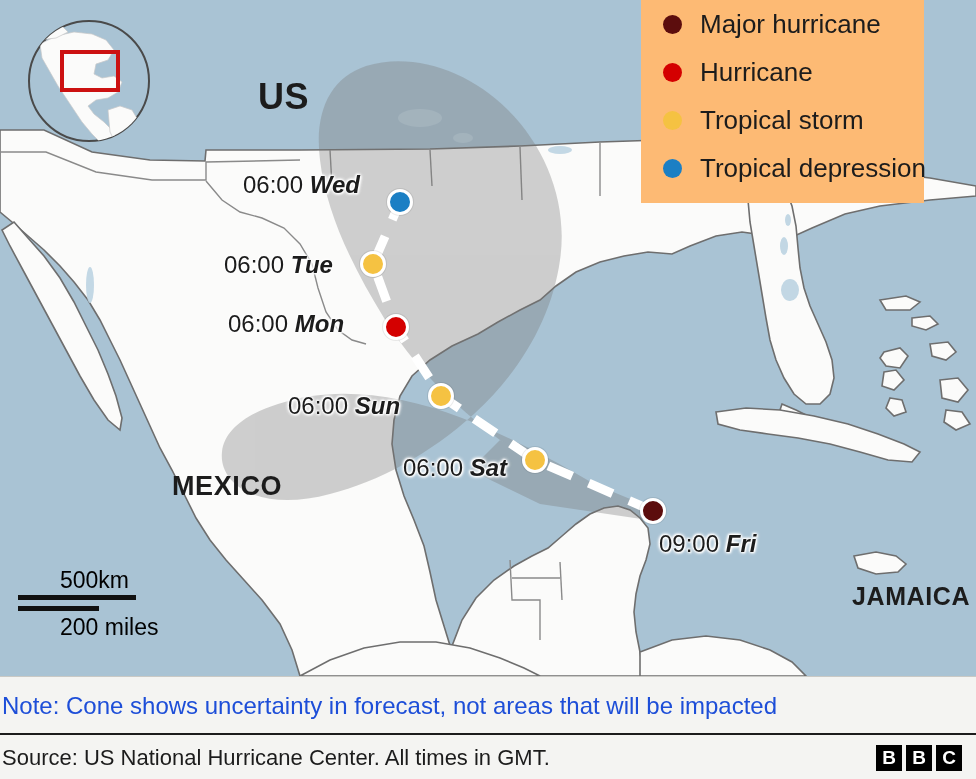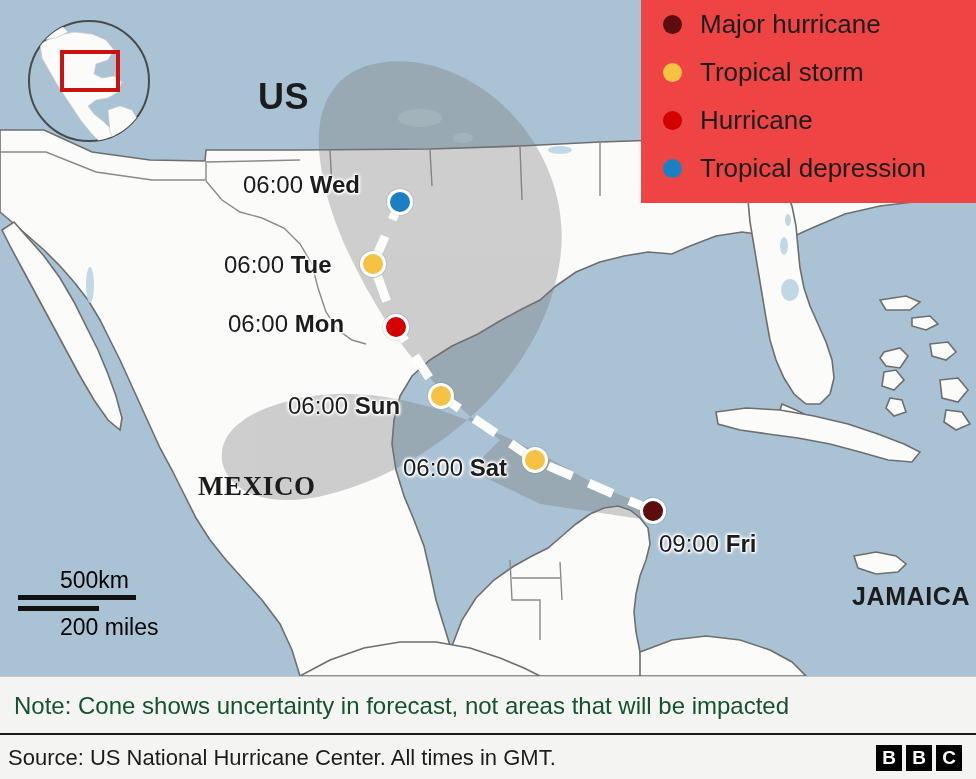--- a/index.html
+++ b/index.html
@@ -6,53 +6,53 @@
   body{font-family:"Liberation Sans",sans-serif;}
   #page{position:relative;width:976px;height:779px;overflow:hidden;background:#f4f4f2;}
 
   
   #map-area{position:absolute;left:0;top:0;width:976px;height:676px;overflow:hidden;background:#a9c3d4;}
   #map-svg{position:absolute;left:0;top:0;width:976px;height:676px;}
 
   
   .country-label{position:absolute;font-weight:bold;color:#1c1c1c;letter-spacing:.6px;white-space:nowrap;}
   .country-label.us{left:258px;top:76px;font-size:36px;}
-  .country-label.mexico{left:198px;top:471px;font-size:27px;font-family:Liberation Serif, serif;}
+  .country-label.mexico{left:172px;top:471px;font-size:27px;}
   .country-label.jamaica{left:852px;top:582px;font-size:25px;text-align:right;}
 
   .track-label{position:absolute;white-space:nowrap;font-size:24px;color:#1c1c1c;
     text-shadow:0 0 4px #fff,0 0 4px #fff,0 0 3px #fff,0 0 2px #fff,1px 1px 2px #fff,-1px -1px 2px #fff;}
-  .track-label b{font-weight:bold;}
-
-  
-  #legend{position:absolute;left:641px;top:0;width:335px;height:203px;background:#ef4444;}
+  .track-label b{font-weight:bold;font-style:italic;}
+
+  
+  #legend{position:absolute;left:641px;top:0;width:283px;height:203px;background:#fdba74;}
   .legend-row{display:flex;align-items:center;height:48px;padding-left:22px;}
   .legend-dot{width:19px;height:19px;border-radius:50%;flex:0 0 auto;}
   .legend-text{margin-left:18px;font-size:26px;color:#1c1c1c;white-space:nowrap;}
 
   
   #globe{position:absolute;left:22px;top:14px;width:134px;height:134px;}
 
   
   #scalebar{position:absolute;left:18px;top:568px;width:175px;}
   #scalebar .sb-text{font-size:23px;color:#000000;line-height:1.05;margin-left:42px;}
   #scalebar .sb-line-km{height:5px;background:#111;width:118px;margin:3px 0 6px 0;}
   #scalebar .sb-line-mi{height:5px;background:#111;width:81px;margin:0 0 4px 0;}
 
   
   .storm-dot{position:absolute;border-radius:50%;border:3px solid #fff;box-sizing:border-box;
     box-shadow:0 0 0 1px rgba(0,0,0,.08);}
 
   
   #note-bar{position:absolute;left:0;top:676px;width:976px;height:57px;background:#f4f4f2;
     border-top:1px solid #c9c9c5;display:flex;align-items:center;}
-  #note-text{padding-left:14px;font-size:24px;color:#14532d;white-space:nowrap;}
+  #note-text{padding-left:2px;font-size:24px;color:#1d4ed8;white-space:nowrap;}
   #source-bar{position:absolute;left:0;top:733px;width:976px;height:46px;background:#f4f4f2;
     border-top:2px solid #1c1c1c;display:flex;align-items:center;justify-content:space-between;}
-  #source-text{padding-left:8px;font-size:22px;color:#1c1c1c;white-space:nowrap;}
+  #source-text{padding-left:2px;font-size:22px;color:#1c1c1c;white-space:nowrap;}
   #bbc-logo{display:flex;gap:4px;padding-right:14px;}
   #bbc-logo span{display:inline-block;width:26px;height:26px;background:#000;color:#fff;
     font-size:19px;font-weight:bold;text-align:center;line-height:26px;}
 </style>
 </head>
 <body>
 
 <div id="page">
 
   <div id="map-area">
@@ -196,26 +196,26 @@
       <div class="sb-text">200 miles</div>
     </div>
 
     <div id="legend">
       <div id="legend-rows">
           <div class="legend-row">
             <div class="legend-dot" style="background: rgb(92, 13, 13);"></div>
             <div class="legend-text">Major hurricane</div>
           </div>
           <div class="legend-row">
+            <div class="legend-dot" style="background: rgb(212, 0, 0);"></div>
+            <div class="legend-text">Hurricane</div>
+          </div>
+          <div class="legend-row">
             <div class="legend-dot" style="background: rgb(245, 194, 66);"></div>
             <div class="legend-text">Tropical storm</div>
-          </div>
-          <div class="legend-row">
-            <div class="legend-dot" style="background: rgb(212, 0, 0);"></div>
-            <div class="legend-text">Hurricane</div>
           </div>
           <div class="legend-row">
             <div class="legend-dot" style="background: rgb(27, 127, 196);"></div>
             <div class="legend-text">Tropical depression</div>
           </div>
         </div>
     </div>
   </div>
 
   <div id="note-bar">

